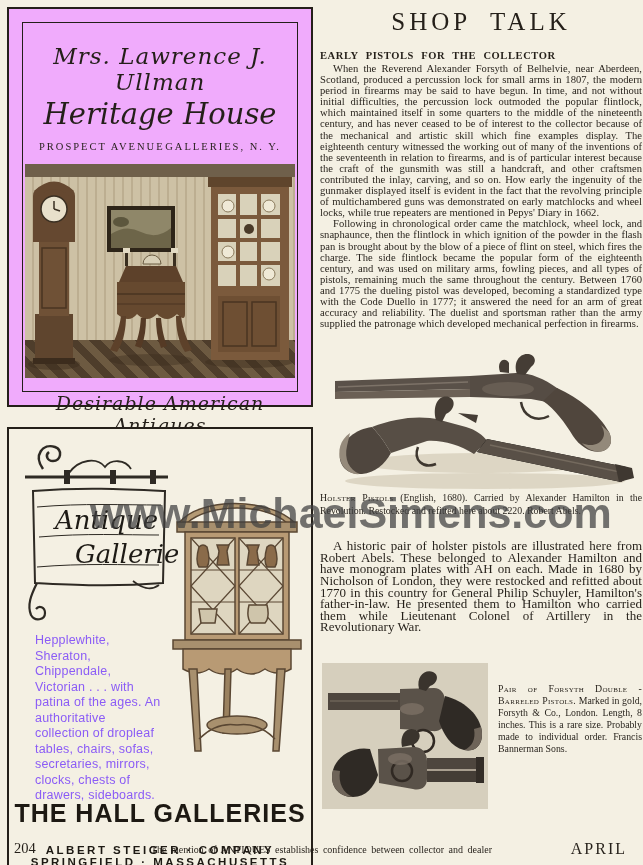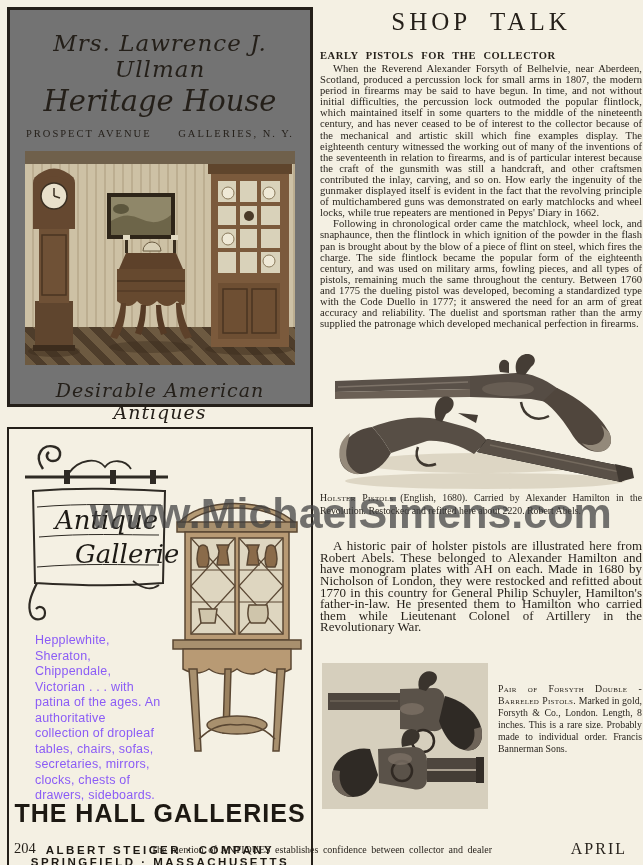--- a/index.html
+++ b/index.html
@@ -4,21 +4,21 @@
 <style>
   html,body{margin:0;padding:0;background:#e8e4d6;}
   #page{
     position:relative; width:643px; height:865px; overflow:hidden;
     background:#f4f0e3; color:#241f19;
     font-family:"Liberation Serif", serif;
   }
   
   .ad1{
     position:absolute; left:7px; top:7px; width:306px; height:400px;
-    border:2.5px solid #241f19; padding:0; box-sizing:border-box; background:#737373;
+    border:2.5px solid #241f19; padding:13px; box-sizing:border-box; background:#f0abfc;
   }
   .ad1-inner{ border:1px solid #241f19; width:100%; height:100%; box-sizing:border-box; text-align:center;}
   .script{ font-family:"DejaVu Serif", serif; font-style:italic; }
   .ullman-name{ margin-top:20px; font-size:23px; letter-spacing:1px; }
   .ullman-shop{ margin-top:2px; font-size:29px; font-style:italic; font-family:"DejaVu Serif", serif;}
   .ullman-addr{ display:flex; justify-content:space-between; margin:10px 16px 0 16px;
     font-size:10.5px; letter-spacing:2px; }
   .ullman-photo{ position:relative; margin:12px auto 0 auto; width:270px; height:214px;
     background:repeating-linear-gradient(90deg,#cdc1a5 0 7px,#bcae91 7px 9px); overflow:hidden;}
   .photo-topband{position:absolute;left:0;top:0;width:100%;height:13px;background:#6f604b;}

